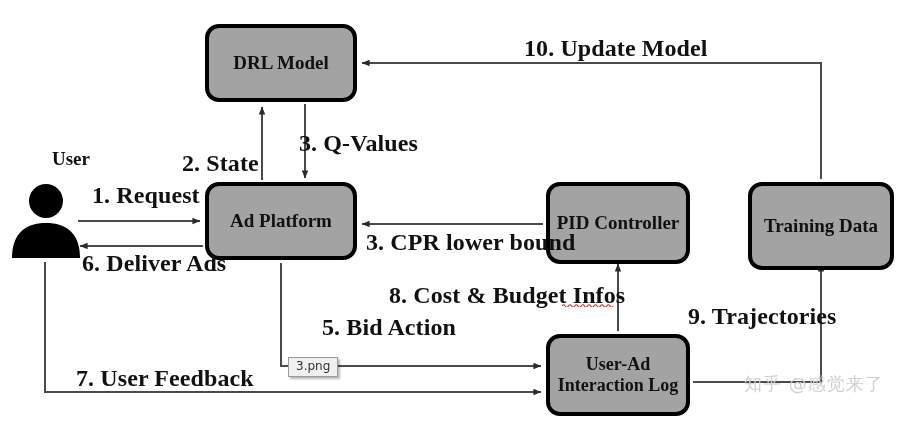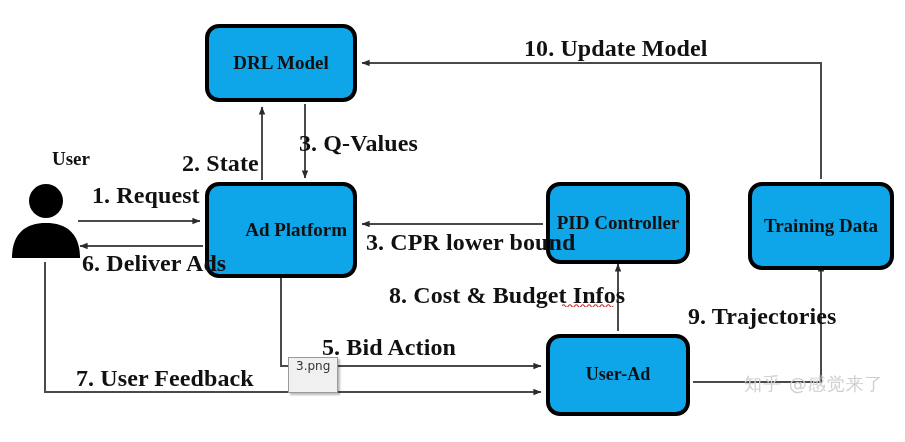--- a/index.html
+++ b/index.html
@@ -10,53 +10,53 @@
     -webkit-font-smoothing:antialiased;
   }
   #canvas{position:absolute;left:0;top:0;width:905px;height:442px;}
 
   
   .node{
     position:absolute;
     box-sizing:border-box;
     border:4px solid #000;
     border-radius:14px;
-    background:#0ea5e9;
+    background:#a3a3a3;
     display:flex;align-items:center;justify-content:center;
     text-align:center;
     font-weight:bold;
     font-size:19px;
     color:#111;
     line-height:1.18;
     z-index:4;
   }
   .node .lbl{display:block;padding:0 6px;}
 
   #node-drl      { left:205px; top:24px;  width:152px; height:78px; }
-  #node-adplat   { left:205px; top:182px; width:152px; height:96px;justify-content:flex-end; }
+  #node-adplat   { left:205px; top:182px; width:152px; height:78px; }
   #node-pid      { left:546px; top:182px; width:144px; height:82px;font-family:Liberation Serif, serif; }
   #node-training { left:748px; top:182px; width:146px; height:88px; }
   #node-log      { left:546px; top:334px; width:144px; height:82px; font-size:18px;}
 
   
   .elabel{
     position:absolute;
     font-family:"Liberation Serif", serif;
     font-weight:bold;
     font-size:24px;
     color:#111;
     white-space:nowrap;
     z-index:5;
     letter-spacing:.1px;
   }
   #lbl-1  { left:92px;  top:182px; }
   #lbl-2  { left:182px; top:130px;margin-top:20px; }
   #lbl-3  { left:299px; top:130px; }
   #lbl-4  { left:366px; top:229px; }
-  #lbl-5  { left:322px; top:314px;margin-top:20px; }
+  #lbl-5  { left:322px; top:314px; }
   #lbl-6  { left:82px;  top:250px; }
   #lbl-7  { left:76px;  top:365px; }
   #lbl-8  { left:389px; top:282px; }
   #lbl-9  { left:688px; top:303px; }
   #lbl-10 { left:524px; top:35px;  }
 
   
   .squiggle{
     position:absolute;
     left:562px;top:303px;width:52px;height:4px;
@@ -67,21 +67,21 @@
   }
   .squiggle svg{display:block;}
 
   
   #user-icon{position:absolute;left:8px;top:182px;width:76px;height:76px;z-index:4;}
   #user-label{position:absolute;left:12px;top:148px;font-weight:bold;font-size:19px;color:#111;z-index:5;margin-left:40px;}
 
   
   #tooltip{
     position:absolute;left:288px;top:357px;
-    padding:2px 7px 19px 7px;
+    padding:2px 7px 3px 7px;
     background:#f0f0f0;
     border:1px solid #9a9a9a;
     box-shadow:2px 2px 2px rgba(0,0,0,.28);
     font-family:"DejaVu Sans", sans-serif;
     font-size:12px;
     color:#333;
     line-height:1.1;
     z-index:20;
     white-space:nowrap;
   }
@@ -143,20 +143,21 @@
   <span class="lbl">PID Controller</span>
 </div>
 
 <div class="node" id="node-training">
   <span class="lbl">Training Data</span>
 </div>
 
 <div class="node" id="node-log">
   <span class="lbl">
     <span>User-Ad</span><br>
+    <span>Interaction Log</span>
   </span>
 </div>
 
 <div id="user-label">User</div>
 <svg id="user-icon" viewBox="0 0 76 76" xmlns="http://www.w3.org/2000/svg">
   <circle cx="38" cy="19" r="17" fill="#000"></circle>
   <path d="M4,76 C4,52 17,41 38,41 C59,41 72,52 72,76 Z" fill="#000"></path>
 </svg>
 
 <div class="elabel" id="lbl-1">1. Request</div>

